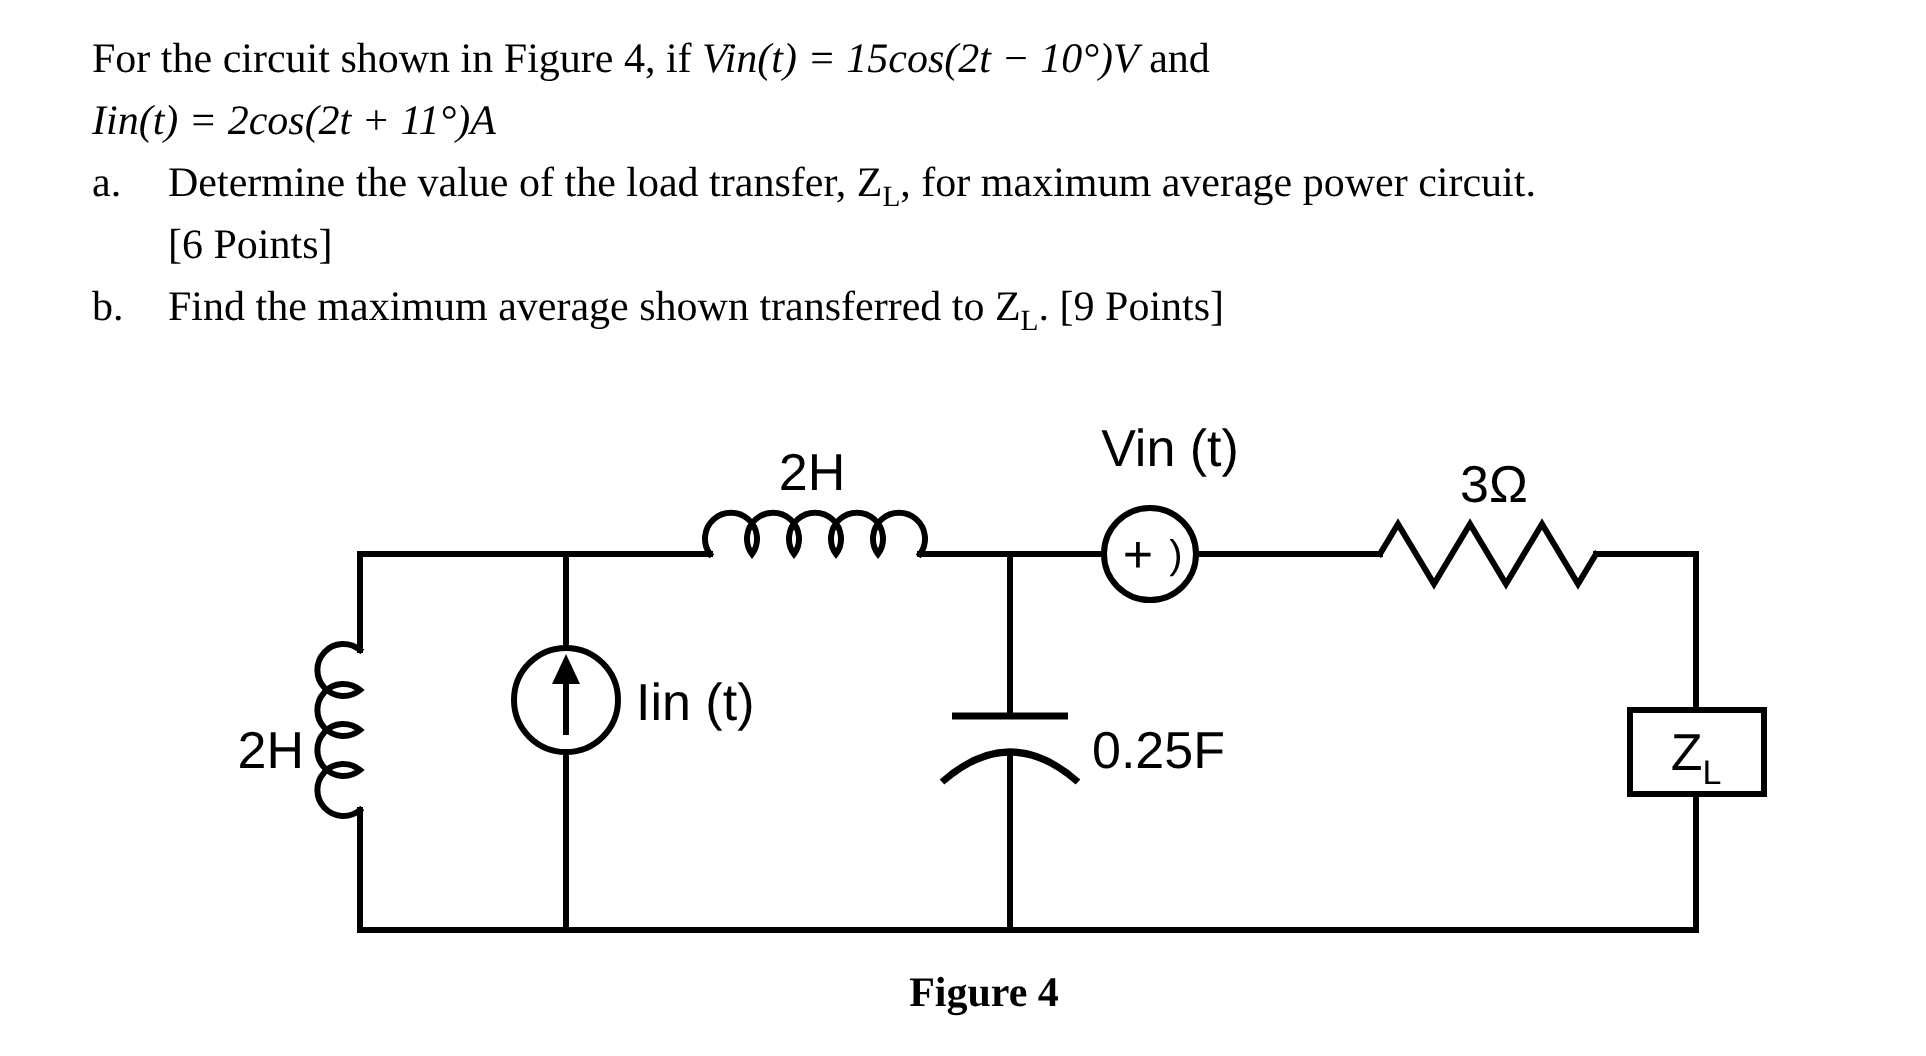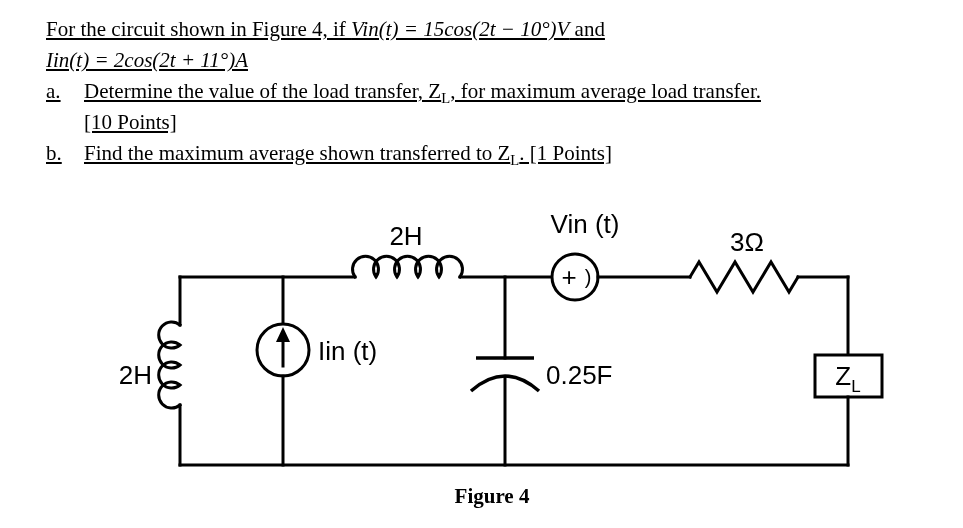--- a/index.html
+++ b/index.html
@@ -12,21 +12,20 @@
     position: relative;
     overflow: hidden;
   }
   .problem {
     position: absolute;
     left: 46px;
     top: 14px;
     width: 890px;
     font-size: 21px;
     line-height: 31px;
-    text-decoration: underline;
   }
   .problem p { margin: 0; }
   .math { font-style: italic; }
   .list-item { display: flex; }
   .marker { width: 38px; flex: 0 0 auto; }
   sub { font-size: 70%; line-height: 0; }
   .circuit-svg {
     position: absolute;
     left: 0;
     top: 200px;
@@ -42,28 +41,28 @@
 </style>
 </head>
 <body>
 
 <div class="problem">
   <p><span>For the circuit shown in Figure 4, if </span><span class="math">Vin(t) = 15cos(2t − 10°)V</span><span> and</span></p>
   <p class="math">Iin(t) = 2cos(2t + 11°)A</p>
   <div class="list-item">
     <span class="marker">a.</span>
     <div class="item-body">
-      <div><span>Determine the value of the load transfer, Z</span><sub>L</sub><span>, for maximum average load transfer.</span></div>
-      <div>[10 Points]</div>
+      <div><span>Determine the value of the load transfer, Z</span><sub>L</sub><span>, for maximum average power circuit.</span></div>
+      <div>[6 Points]</div>
     </div>
   </div>
   <div class="list-item">
     <span class="marker">b.</span>
     <div class="item-body">
-      <div><span>Find the maximum average shown transferred to Z</span><sub>L</sub><span>. [1 Points]</span></div>
+      <div><span>Find the maximum average shown transferred to Z</span><sub>L</sub><span>. [9 Points]</span></div>
     </div>
   </div>
 </div>
 
 <svg class="circuit-svg" viewBox="0 0 963 328">
 
   <path class="wire" d="M180 77 H355"></path>
   <path class="wire" d="M355 77 a13 13 0 1 1 21 0 a13 13 0 1 1 21 0 a13 13 0 1 1 21 0 a13 13 0 1 1 21 0 a13 13 0 1 1 21 0"></path>
   <path class="wire" d="M460 77 H552"></path>
   <circle class="comp" cx="575" cy="77" r="23"></circle>

